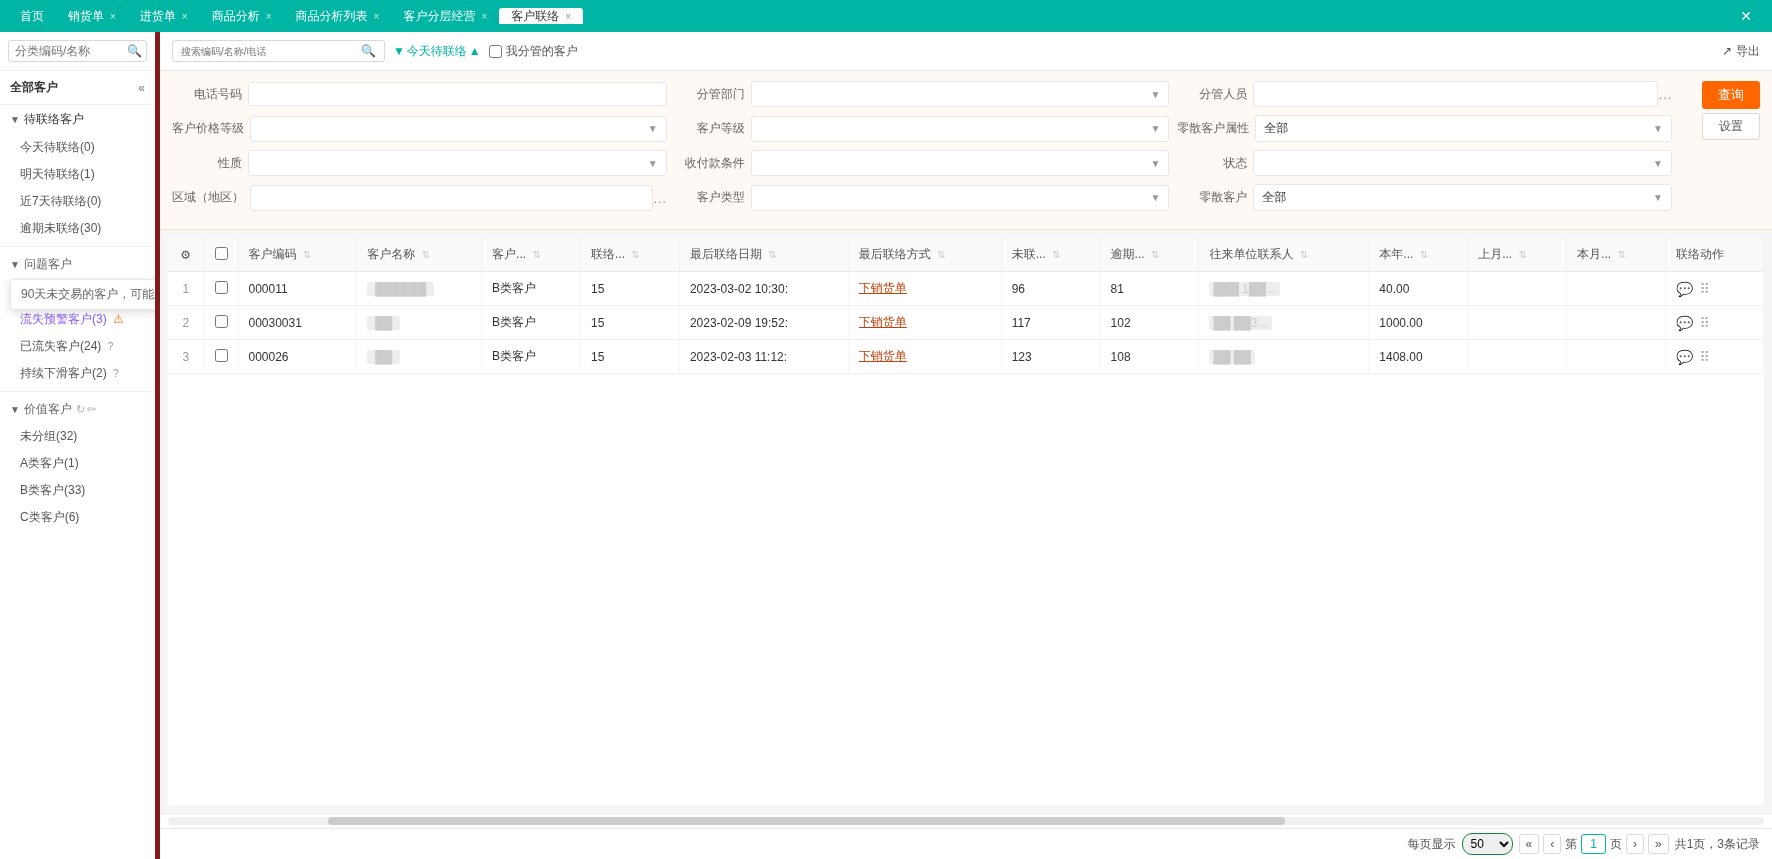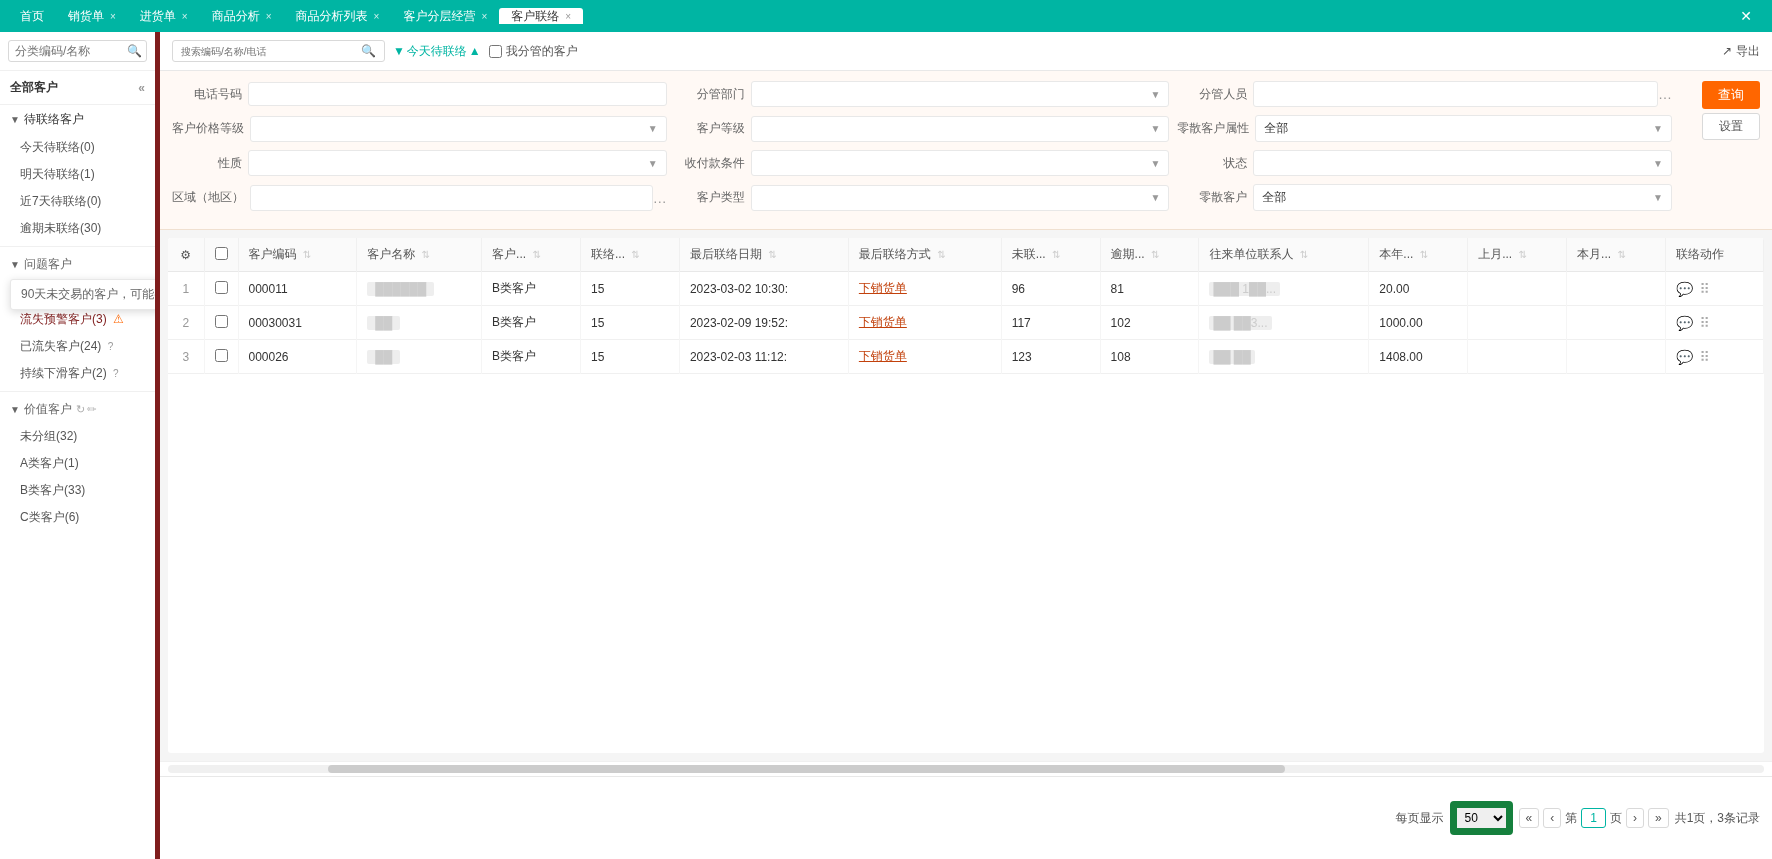--- a/index.html
+++ b/index.html
@@ -261,30 +261,30 @@
       white-space: nowrap;
       border-right: 1px solid #f5f5f5;
     }
     .link-text { color: #c2410c; cursor: pointer; text-decoration: underline; }
     .action-icons { display: flex; gap: 6px; color: #aaa; cursor: pointer; }
 
     
     .pagination {
       background: #fff;
       border-top: 1px solid #e8e8e8;
-      padding: 24px 12px;
+      padding: 4px 12px;
       display: flex;
       align-items: center;
       justify-content: flex-end;
       gap: 6px;
       color: #555;
     }
     .pagination .page-size-select {
-      border: 7px solid #15803d;
-      border-radius: 4px;
+      border: 1px solid #15803d;
+      border-radius: 10px;
       padding: 2px 4px;
       outline: none;
     }
     .pagination .page-nav {
       display: flex;
       align-items: center;
       gap: 4px;
     }
     .pagination .page-nav button {
       border: 1px solid #d9d9d9;
@@ -407,21 +407,21 @@
     <div style="position:relative;">
       <div class="sidebar-group-label">
         <span class="arrow">▼</span>
         <span>问题客户</span>
       </div>
       <div class="tooltip-box" style="top:28px; left:10px; font-size:11px;">
         <span>90天未交易的客户，可能有流失风险。</span>
       </div>
     </div>
     <div class="sidebar-item active" style="margin-top:28px;">
-      <span style="color:#7f1d1d;">流失预警客户(3)</span>
+      <span style="color:#8b5cf6;">流失预警客户(3)</span>
       <span style="color:#ff6600; margin-left:3px;">⚠</span>
     </div>
     <div class="sidebar-item">
       <span>已流失客户(24)</span>
       <span style="color:#999; margin-left:3px; font-size:10px;">?</span>
     </div>
     <div class="sidebar-item">
       <span>持续下滑客户(2)</span>
       <span style="color:#999; margin-left:3px; font-size:10px;">?</span>
     </div>
@@ -597,21 +597,21 @@
       <td class="checkbox-cell"><input type="checkbox" style=""></td>
       <td>000011</td>
       <td><span style="background:#eee;color:#ccc;padding:0 8px;border-radius:2px;">██████</span></td>
       <td>B类客户</td>
       <td>15</td>
       <td>2023-03-02 10:30:</td>
       <td><span class="link-text">下销货单</span></td>
       <td>96</td>
       <td>81</td>
       <td><span style="background:#eee;color:#ccc;padding:0 4px;border-radius:2px;">███ 1██...</span></td>
-      <td>20.00</td>
+      <td>40.00</td>
       <td></td>
       <td></td>
       <td>
                 <div class="action-icons">
                   <span style="font-size:14px;">💬</span>
                   <span style="font-size:14px;">⠿</span>
                 </div>
               </td>
     </tr>
             <tr>

